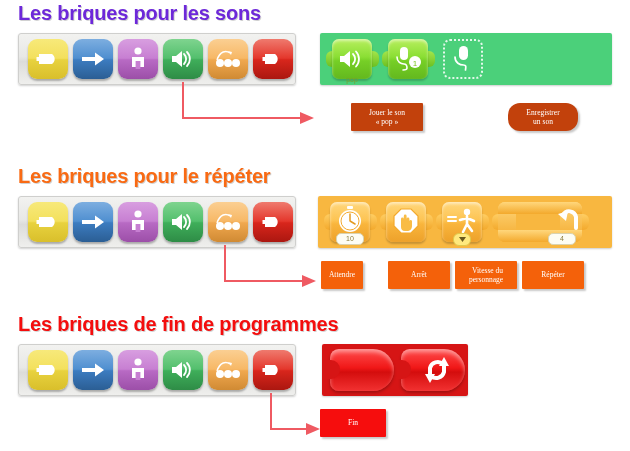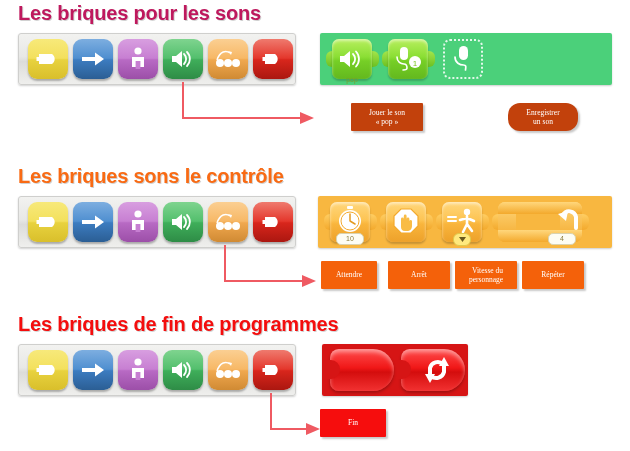--- a/index.html
+++ b/index.html
@@ -9,21 +9,21 @@
   .section{position:absolute;left:0;width:630px;}
   #sec-sounds{top:0;height:160px;}
   #sec-control{top:163px;height:148px;}
   #sec-end{top:311px;height:140px;}
 
   .sec-title{
     position:absolute;left:18px;top:2px;
     font-weight:bold;font-size:20px;letter-spacing:-0.2px;
     white-space:nowrap;
   }
-  #t-sounds{color:#be185d;text-shadow:1px 1px 0 rgba(0,0,0,.18);}
+  #t-sounds{color:#6d28d9;text-shadow:1px 1px 0 rgba(0,0,0,.18);}
   #t-control{color:#f96a13;text-shadow:1px 1px 0 rgba(0,0,0,.18);}
   #t-end{color:#f40d0d;text-shadow:1px 1px 0 rgba(0,0,0,.18);}
 
   
   .palette{
     position:absolute;left:18px;
     width:278px;height:52px;
     background:linear-gradient(to bottom,#f2f2f0 0%,#e8e8e6 45%,#dcdcda 55%,#efefed 100%);
     border:1px solid #cfcfcd;border-radius:3px;
     box-shadow:0 1px 2px rgba(0,0,0,.18);
@@ -240,21 +240,21 @@
   <div class="chip chip-green" style="left:306px;top:103px;width:72px;">
     <span><span>Jouer le son</span><br><span>« pop »</span></span>
   </div>
   <div class="chip chip-green" style="left:463px;top:103px;width:70px;border-radius:12px;">
     <span><span>Enregistrer</span><br><span>un son</span></span>
   </div>
 </div>
 
 <div class="section" id="sec-control">
 
-  <div class="sec-title" id="t-control">Les briques sons le contrôle</div>
+  <div class="sec-title" id="t-control">Les briques pour le répéter</div>
 
   <div class="palette" style="top:33px">
     <div class="pbtn c-yellow">
       <span class="glyph">
         <svg width="24" height="16" viewBox="0 0 24 16">
             <path d="M3 3h13a6 6 0 0 1 0 10H3V10H0.5V6H3z" fill="#fff"></path>
           </svg>
       </span>
     </div>
     <div class="pbtn c-blue">
@@ -364,21 +364,21 @@
       </span>
       <span class="numbox">4</span>
     </div>
   </div>
 
   <svg class="arrow-svg" style="left:222px;top:80px;width:100px;height:40px">
     <path d="M3,2 L3,38 L82,38" stroke="#ef5a62" stroke-width="2" fill="none"></path>
     <path d="M80,32 L94,38 L80,44 Z" fill="#ef5a62"></path>
   </svg>
 
-  <div class="chip chip-orange" style="left:321px;top:98px;width:56px;">
+  <div class="chip chip-orange" style="left:321px;top:98px;width:42px;">
     <span>Attendre</span>
   </div>
   <div class="chip chip-orange" style="left:388px;top:98px;width:62px;">
     <span>Arrêt</span>
   </div>
   <div class="chip chip-orange" style="left:455px;top:98px;width:62px;text-align:right;">
     <span><span>Vitesse du</span><br><span>personnage</span></span>
   </div>
   <div class="chip chip-orange" style="left:522px;top:98px;width:62px;">
     <span>Répéter</span>

